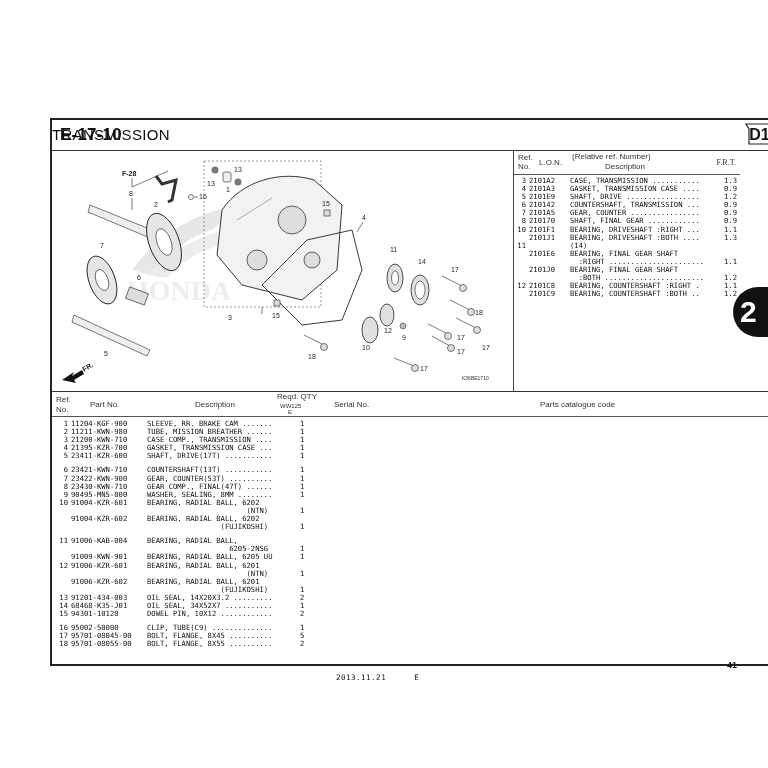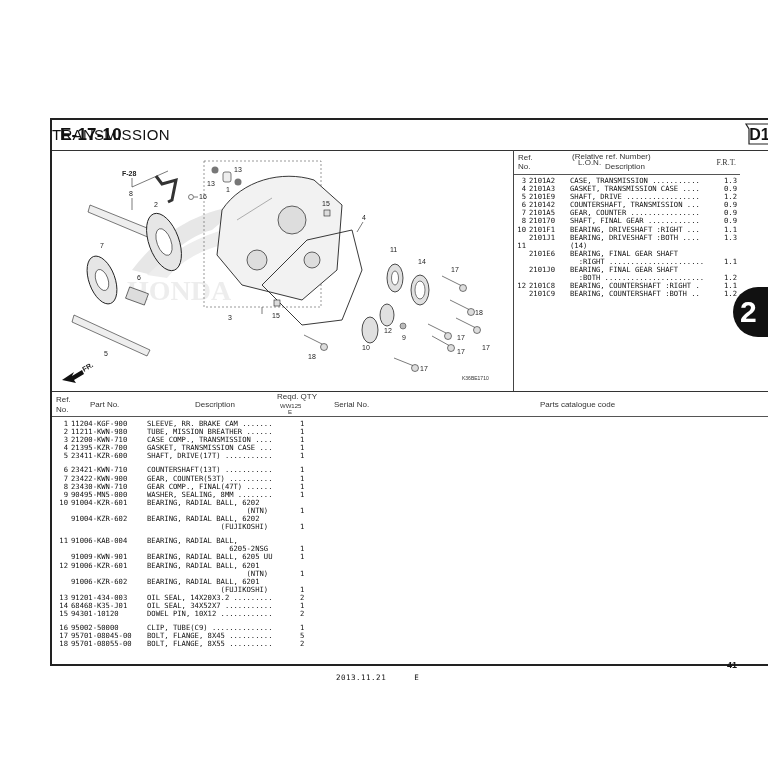--- a/index.html
+++ b/index.html
@@ -8,21 +8,21 @@
   .title-row { position:absolute; left:0; top:0; right:0; height:30px; border-bottom:1.5px solid #333; }
   .code { position:absolute; left:8px; top:5px; font-weight:bold; font-size:17px; letter-spacing:0.2px; }
   .title { position:absolute; left:0; right:0; top:6px; font-size:15px; letter-spacing:0.3px; }
   .badge { position:absolute; right:14px; top:3px; width:40px; height:22px; }
   .badge svg { position:absolute; left:0; top:0; }
   .badge span { position:absolute; left:0; right:0; top:3px; text-align:center; font-weight:bold; font-size:16px; }
   .diagram { position:absolute; left:0; top:30px; width:461px; height:241px; }
   .lon-panel { position:absolute; left:461px; top:30px; width:226px; height:241px; border-left:1px solid #444; }
   .lon-head { position:absolute; left:0; top:0; right:0; height:24px; border-bottom:1px solid #555; font-size:8px; color:#333; }
   .lon-head .h-ref { position:absolute; left:4px; top:3px; line-height:9px; }
-  .lon-head .h-lon { position:absolute; left:25px; top:8px;margin-left:39px; }
+  .lon-head .h-lon { position:absolute; left:25px; top:8px; }
   .lon-head .h-desc1 { position:absolute; left:58px; top:2px; }
   .lon-head .h-desc2 { position:absolute; left:91px; top:12px; }
   .lon-head .h-frt { position:absolute; right:4px; top:8px;font-family:Liberation Serif, serif; }
   .lon-body { position:absolute; left:0; top:27px; right:0; font-family:"DejaVu Sans Mono", monospace; font-size:7.2px; line-height:8.1px; }
   .lon-row { position:relative; height:8.1px; white-space:pre; }
   .lon-row .r { position:absolute; left:2px; width:10px; text-align:right; }
   .lon-row .l { position:absolute; left:15px; }
   .lon-row .d { position:absolute; left:56px; }
   .lon-row .f { position:absolute; right:3px; }
   .parts-head { position:absolute; left:0; top:271px; right:0; height:24px; border-top:1.5px solid #333; border-bottom:1px solid #555; font-size:8px; color:#333; }

